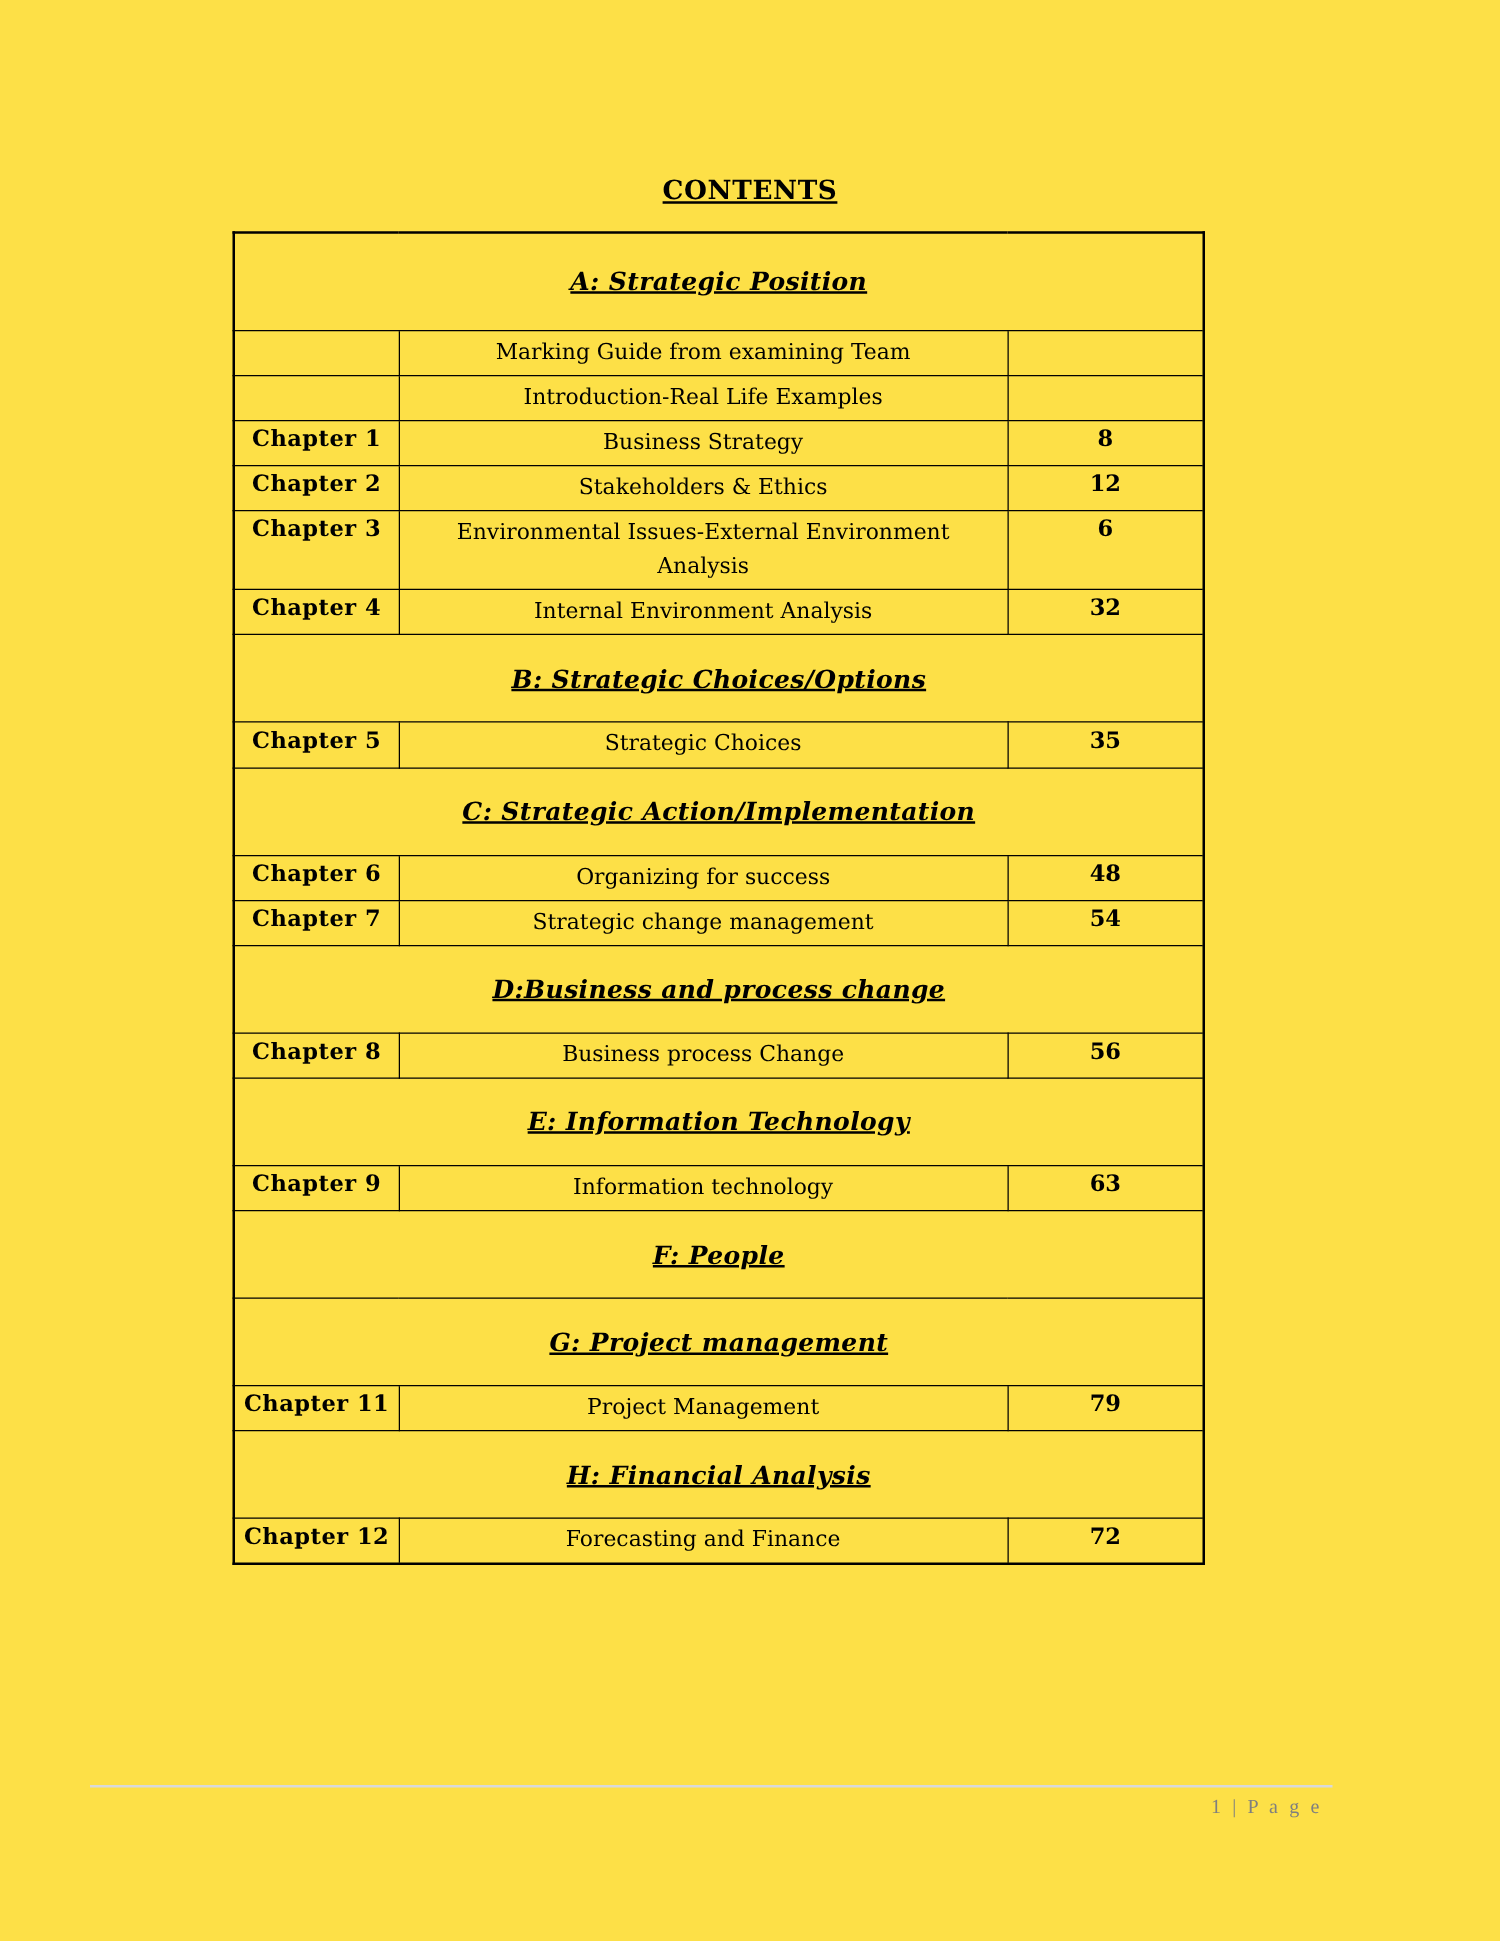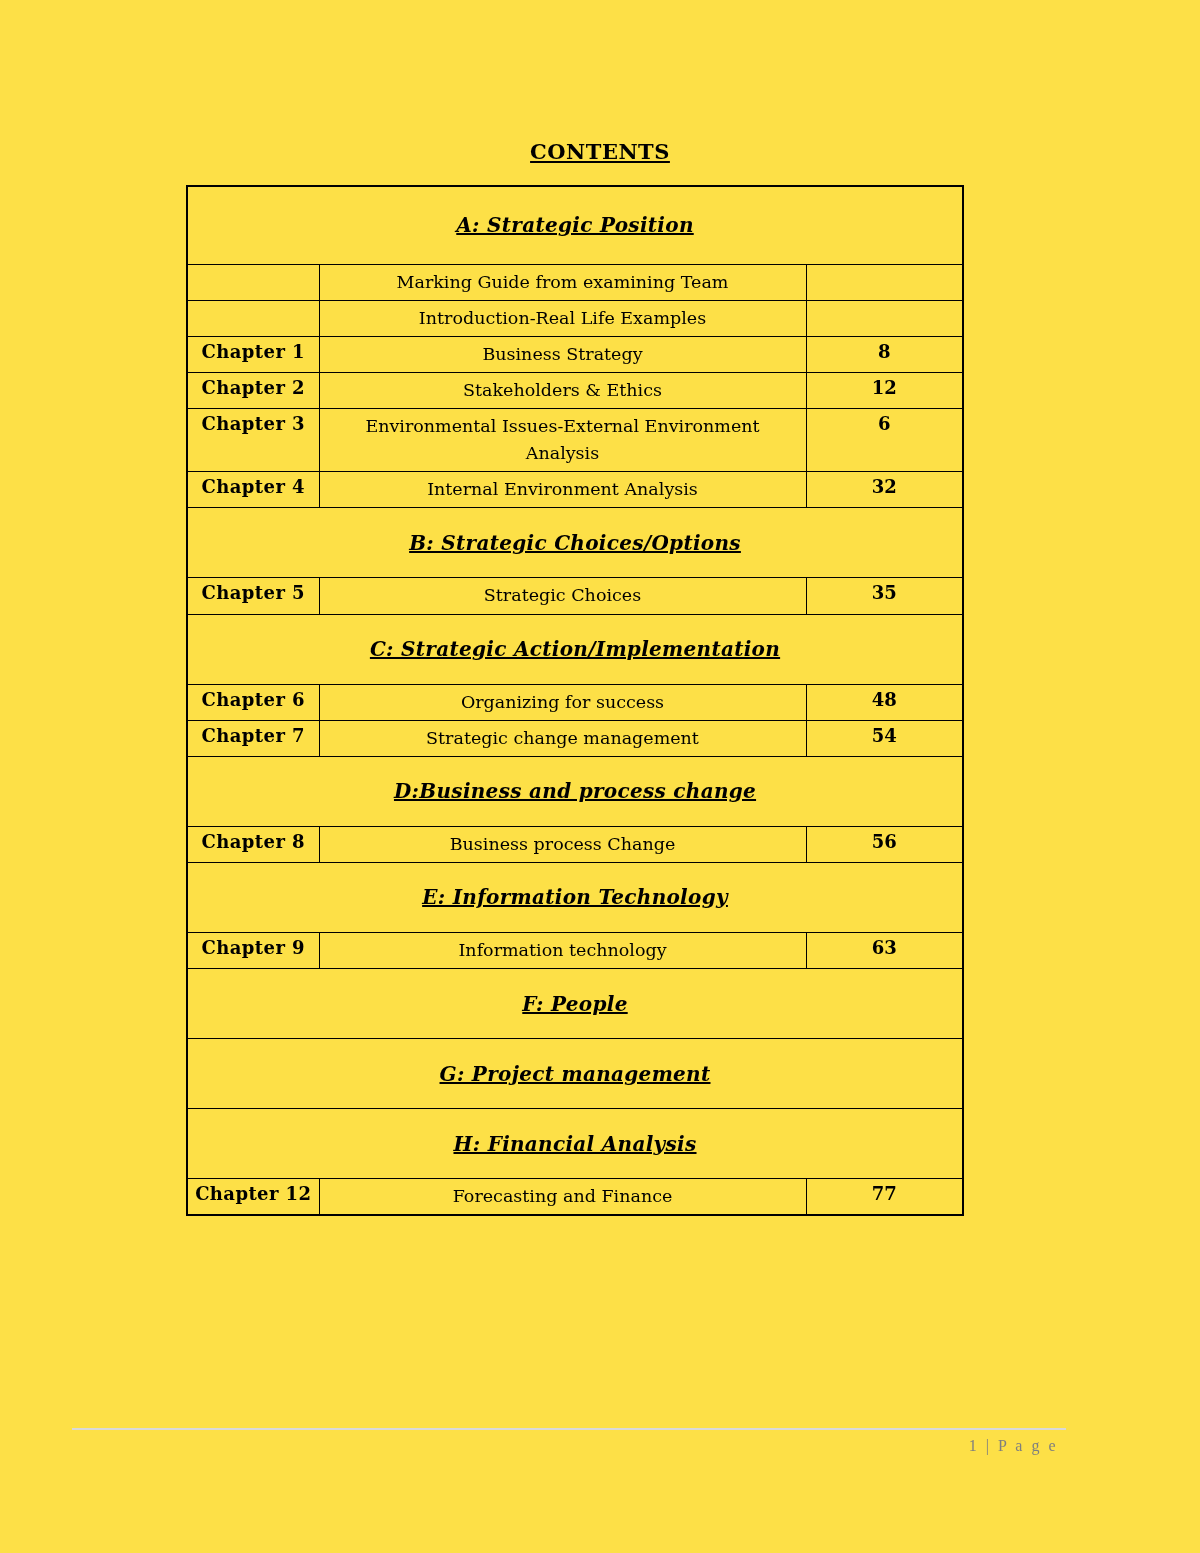--- a/index.html
+++ b/index.html
@@ -198,30 +198,35 @@
         <td colspan="3">
           <span class="section-heading">F: People</span>
         </td>
       </tr>
 
       <tr class="section-row">
         <td colspan="3">
           <span class="section-heading">G: Project management</span>
         </td>
       </tr>
+      <tr>
+        <td class="ch">Chapter 11</td>
+        <td class="ti">Project Management</td>
+        <td class="pg">79</td>
+      </tr>
 
       <tr class="section-row">
         <td colspan="3">
           <span class="section-heading">H: Financial Analysis</span>
         </td>
       </tr>
       <tr>
         <td class="ch">Chapter 12</td>
         <td class="ti">Forecasting and Finance</td>
-        <td class="pg">77</td>
+        <td class="pg">72</td>
       </tr>
 
     </tbody>
   </table>
 
   <div class="footer-line"></div>
   <div class="footer-text">1 | P a g e</div>
 
 </div>
 

